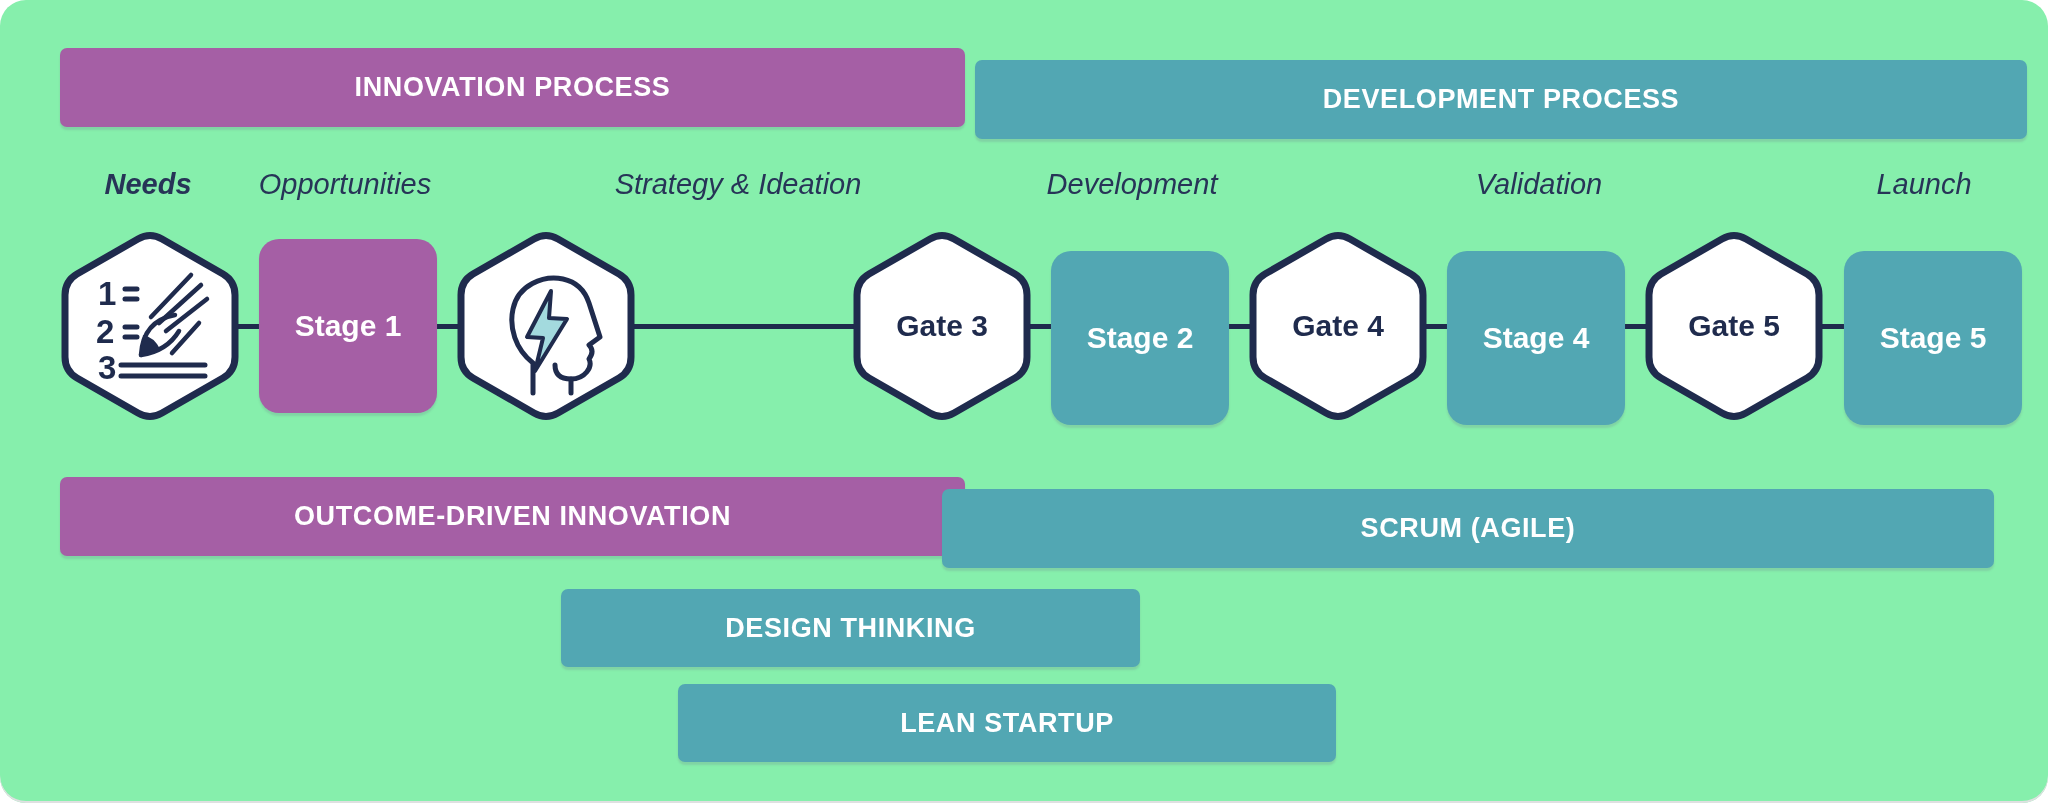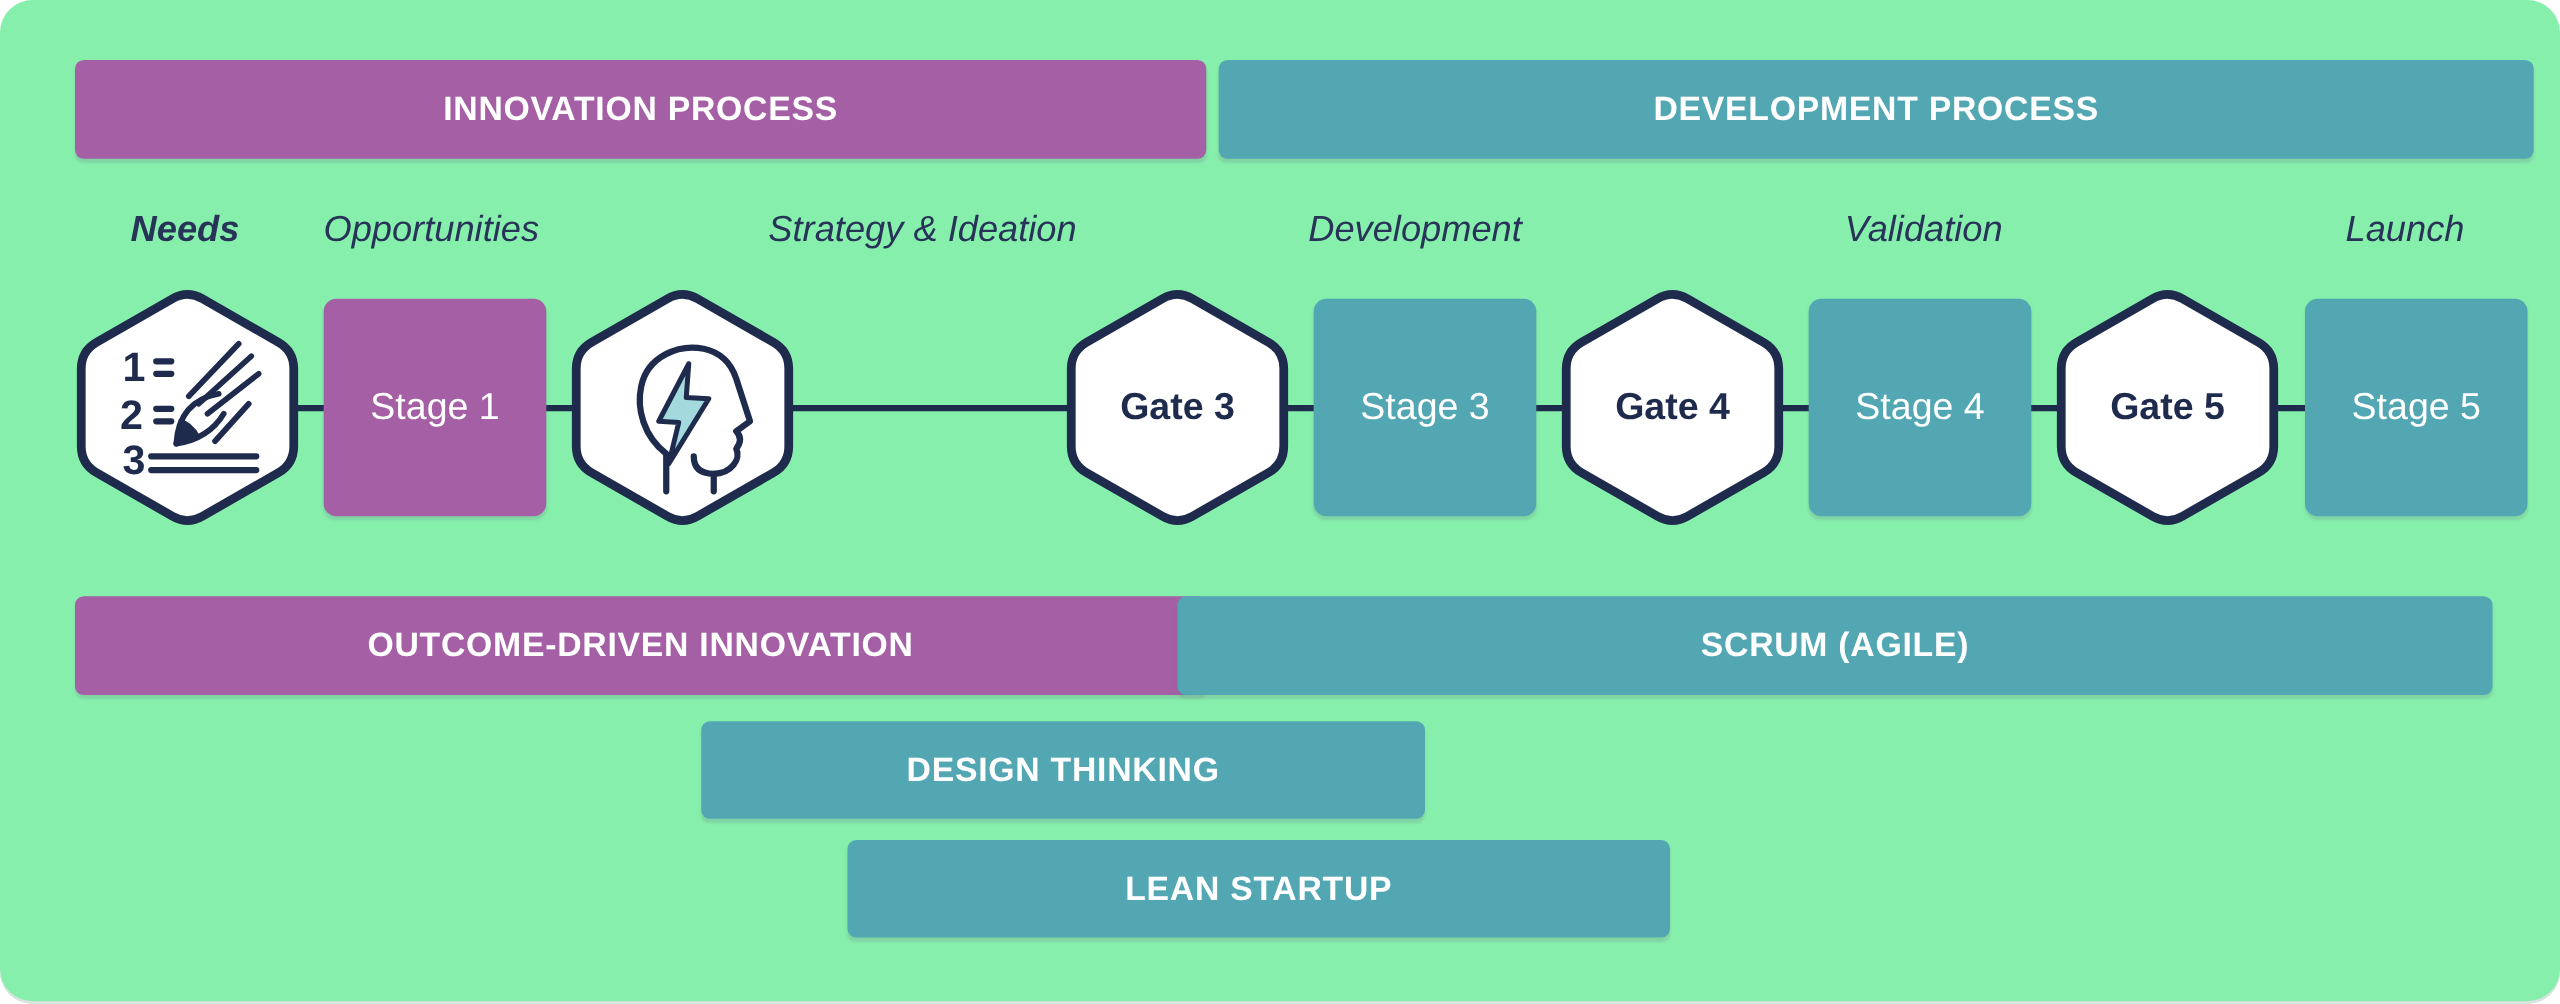--- a/index.html
+++ b/index.html
@@ -10,43 +10,43 @@
     box-shadow:inset 0 -2px 0 #dfe0e1;
   }
   
   .bar{
     position:absolute;display:flex;align-items:center;justify-content:center;
     border-radius:7px;color:#ffffff;font-weight:bold;font-size:27px;
     letter-spacing:.6px;box-shadow:0 3px 2px rgba(110,120,135,.22);
     white-space:nowrap;
   }
   .purple{background:#a55fa5;}
-  .teal{background:#52a7b3;}
+  .teal{background:#52a7b3;margin-top:12px;}
   
   .phase-label{
     position:absolute;top:168px;transform:translateX(-50%);
     font-style:italic;font-size:29px;color:#273457;white-space:nowrap;
   }
   
   #connector{
     position:absolute;left:150px;top:324px;width:1783px;height:5px;
     background:#1f2b4d;
   }
   .node{position:absolute;transform:translateX(-50%);}
   .hex{top:227px;width:182px;height:198px;}
   .hex svg.hexshape{position:absolute;left:0;top:0;width:100%;height:100%;}
   .hex .gate-label{
     position:absolute;inset:0;display:flex;align-items:center;justify-content:center;
     color:#1f2b4d;font-weight:bold;font-size:30px;
   }
   .hex .icon{position:absolute;left:26px;top:30px;width:132px;height:140px;}
   .stage{
-    top:239px;width:178px;height:174px;border-radius:10px;
+    top:239px;width:178px;height:174px;border-radius:20px;
     display:flex;align-items:center;justify-content:center;
-    color:#ffffff;font-weight:normal;font-size:30px;
+    color:#ffffff;font-weight:bold;font-size:30px;
     box-shadow:0 3px 2px rgba(110,120,135,.22);white-space:nowrap;
   }
 </style>
 </head>
 <body>
 
 <div id="card">
 
   <div class="bar purple" style="left:60px;top:48px;width:905px;height:79px;">
     <span>INNOVATION PROCESS</span>
@@ -110,21 +110,21 @@
 
 
   <div class="node hex" style="left:942px;">
     <svg class="hexshape" viewBox="0 0 182 198">
       <path d="M103,12 L164,47 Q176,54 176,68 L176,130 Q176,144 164,151 L103,186 Q91,193 79,186 L18,151 Q6,144 6,130 L6,68 Q6,54 18,47 L79,12 Q91,5 103,12 Z" fill="#ffffff" stroke="#1f2b4d" stroke-width="7"></path>
     </svg>
     <div class="gate-label">Gate 3</div>
   </div>
 
   <div class="node stage teal" style="left:1140px;">
-    <span>Stage 3</span>
+    <span>Stage 2</span>
   </div>
 
   <div class="node hex" style="left:1338px;">
     <svg class="hexshape" viewBox="0 0 182 198">
       <path d="M103,12 L164,47 Q176,54 176,68 L176,130 Q176,144 164,151 L103,186 Q91,193 79,186 L18,151 Q6,144 6,130 L6,68 Q6,54 18,47 L79,12 Q91,5 103,12 Z" fill="#ffffff" stroke="#1f2b4d" stroke-width="7"></path>
     </svg>
     <div class="gate-label">Gate 4</div>
   </div>
 
   <div class="node stage teal" style="left:1536px;">

